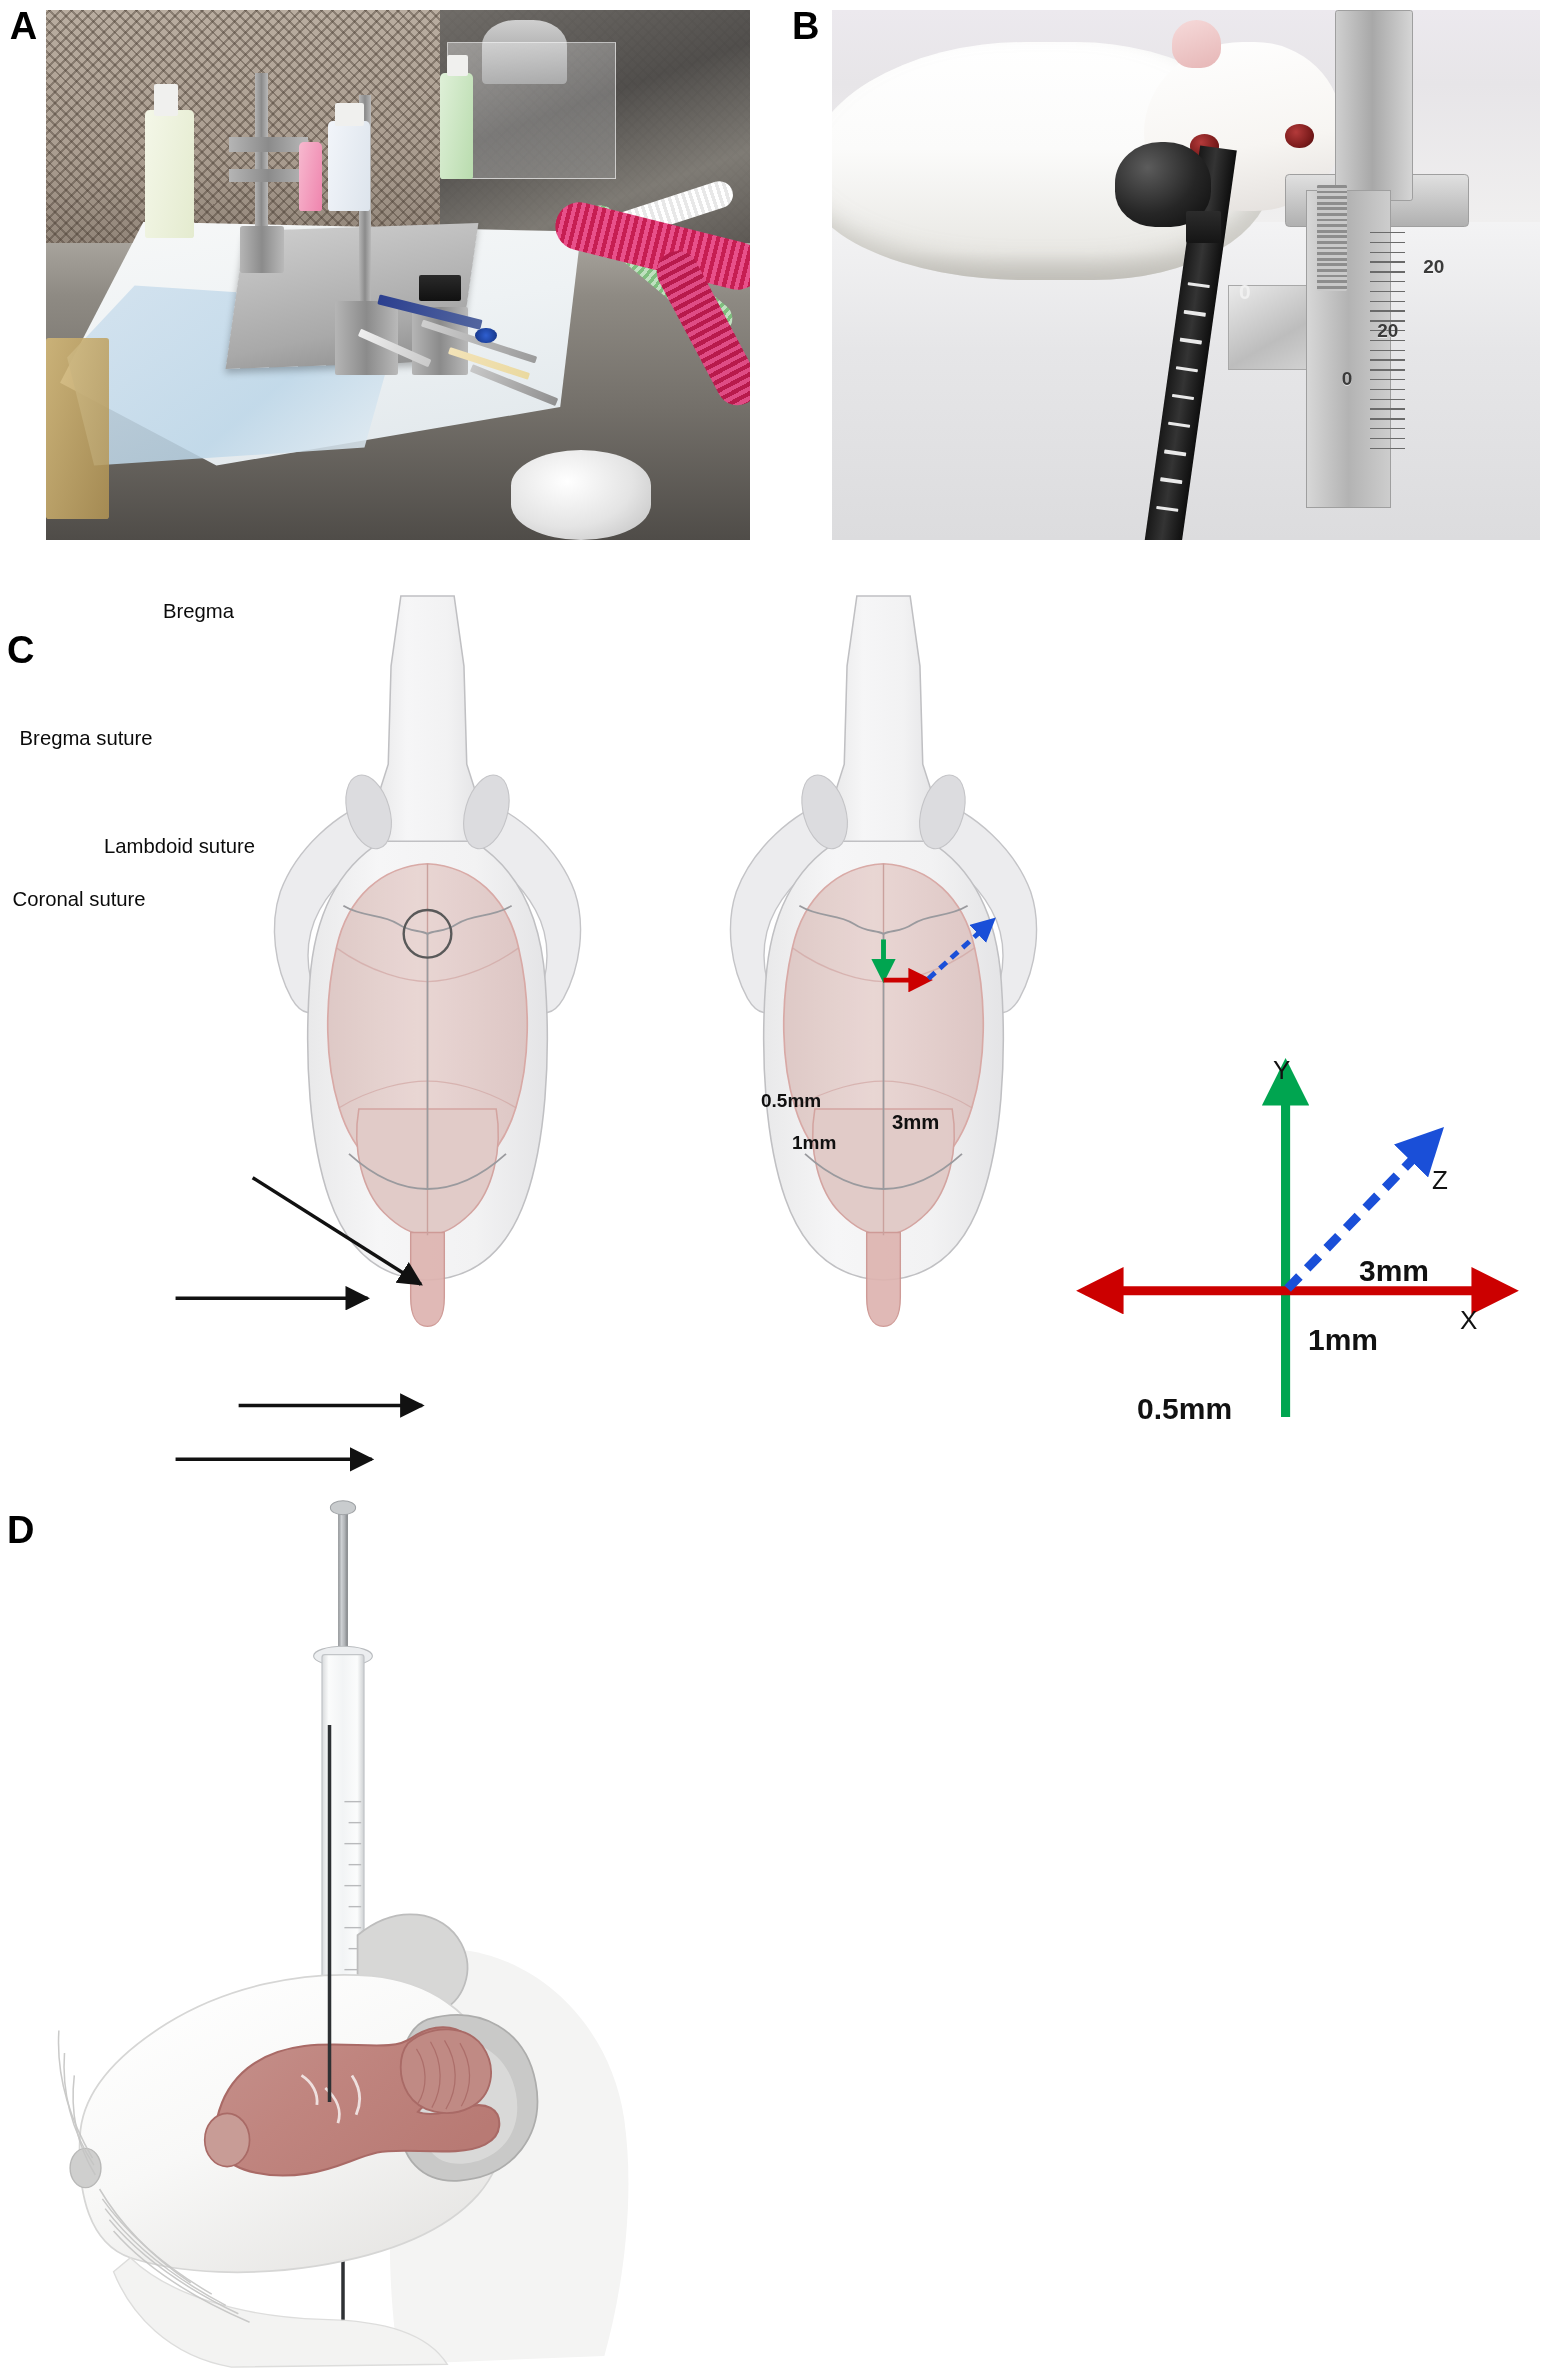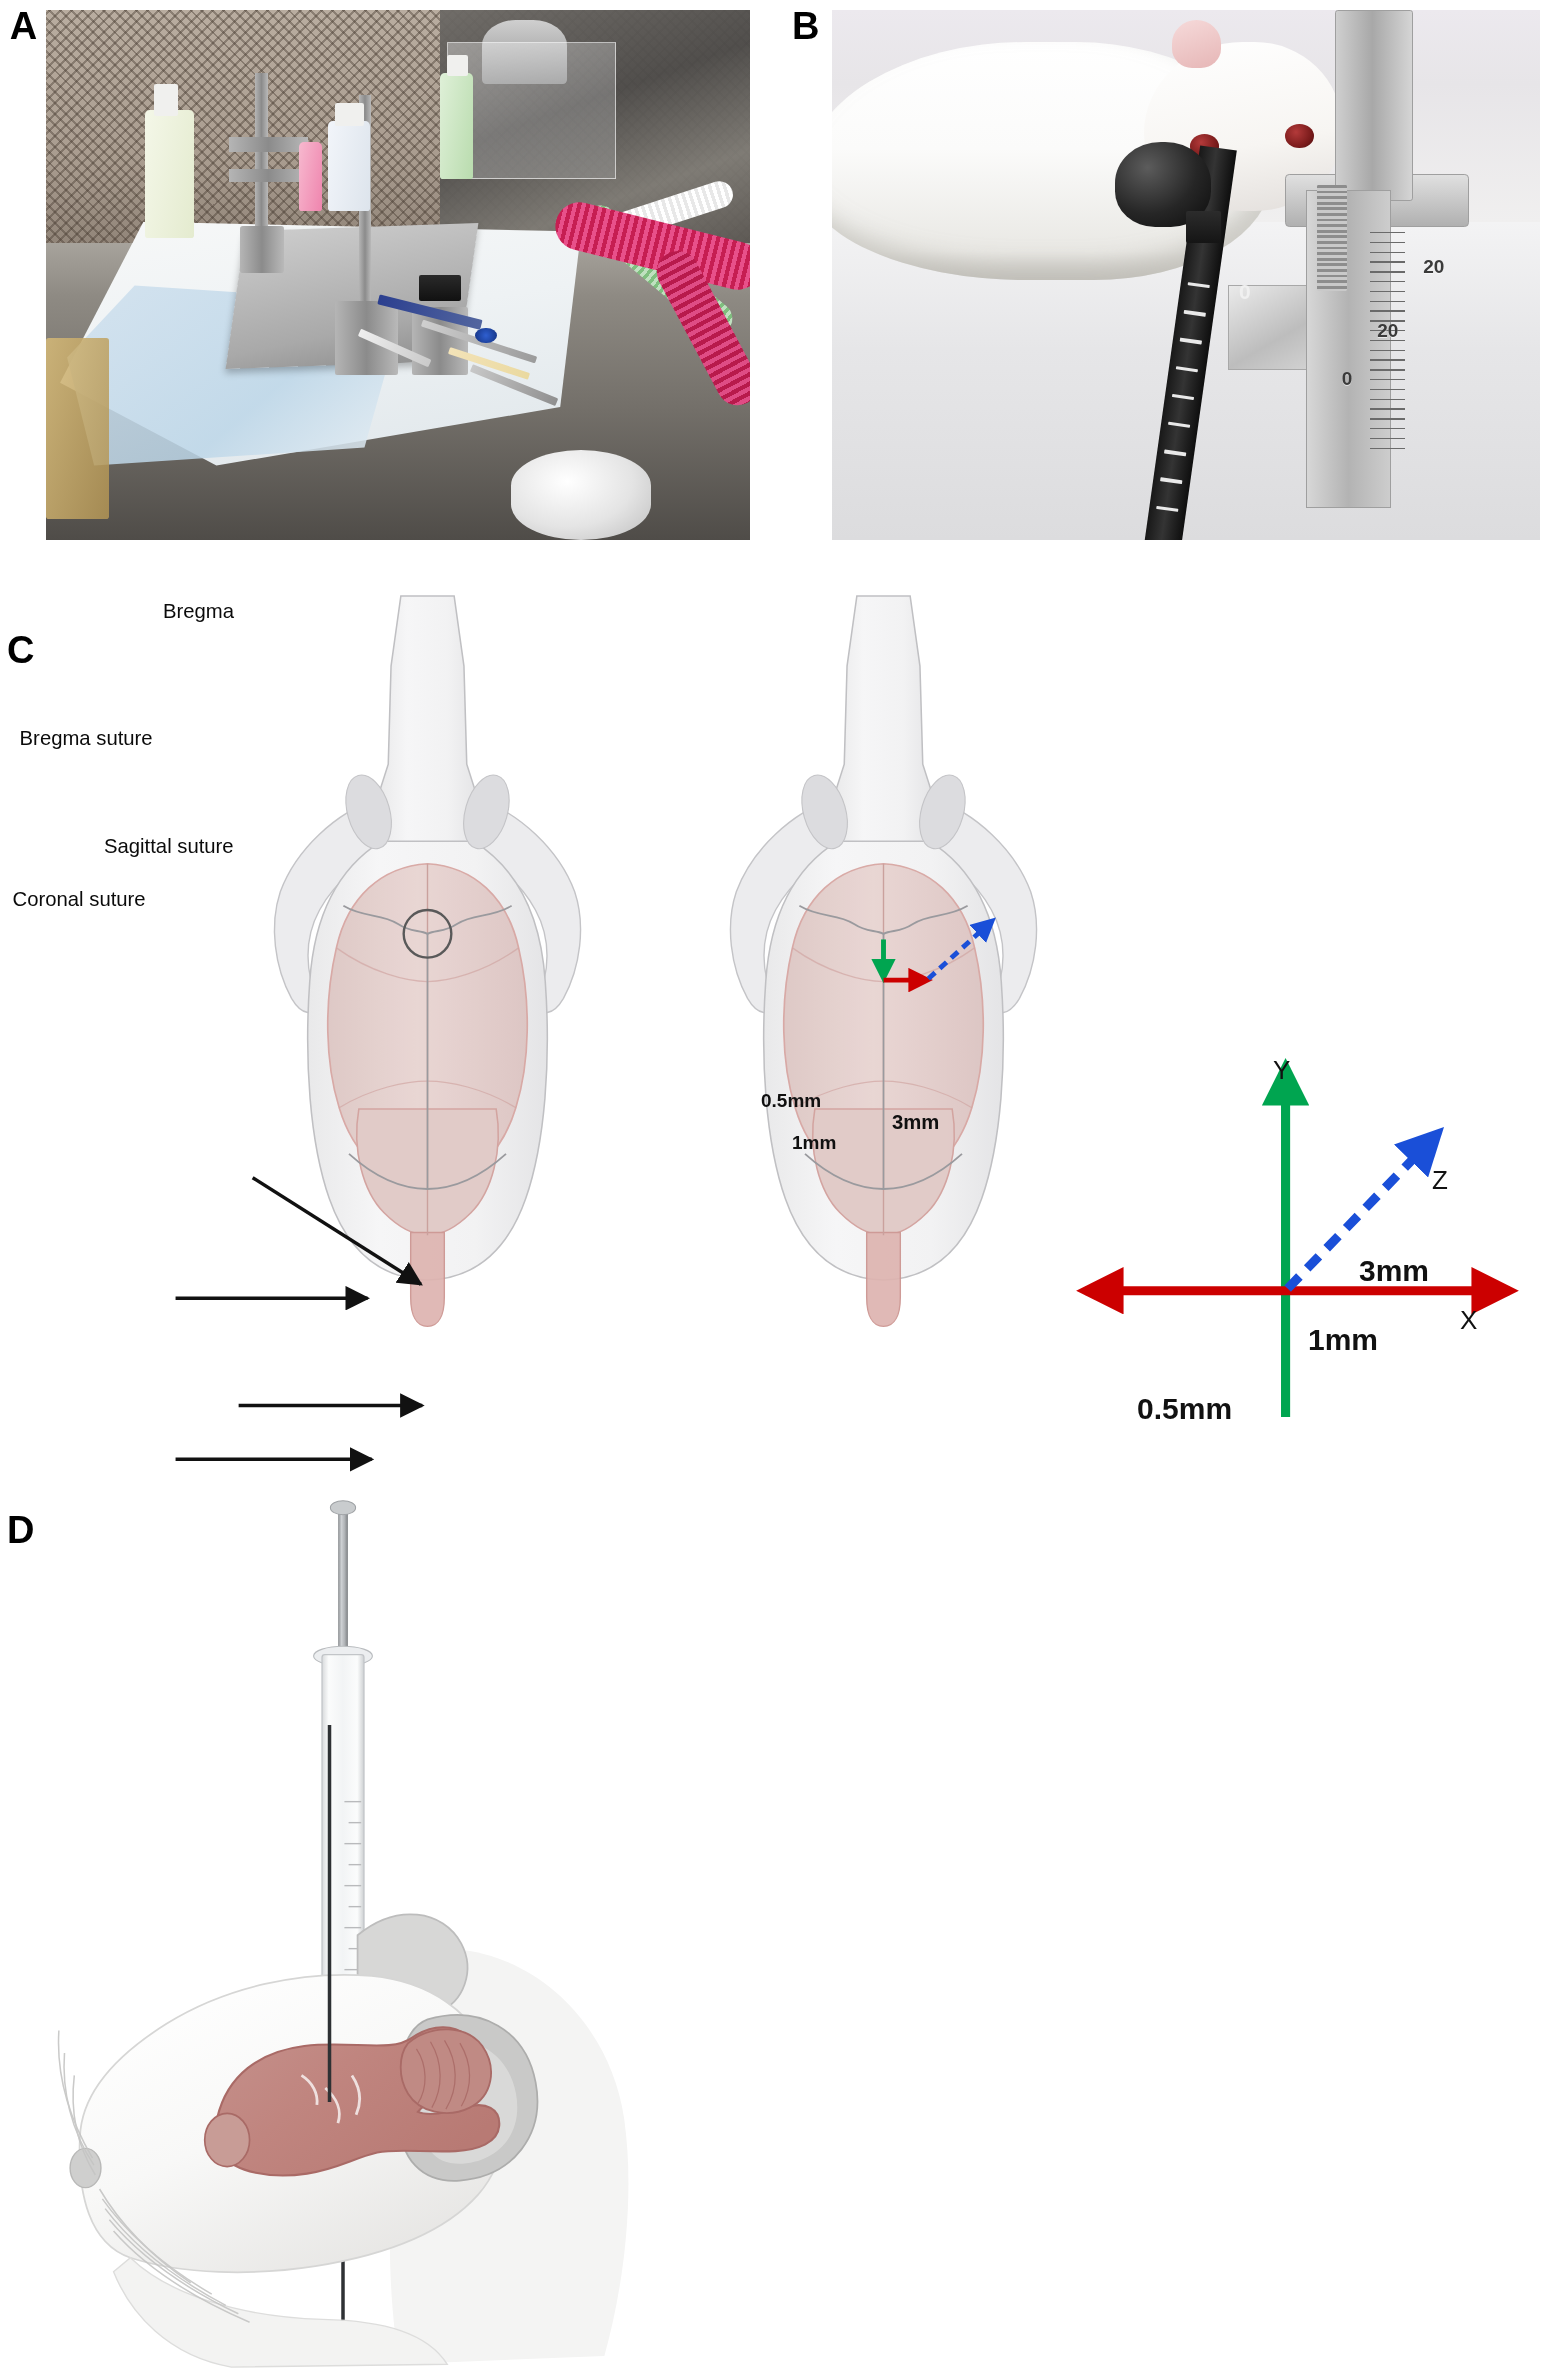--- a/index.html
+++ b/index.html
@@ -524,21 +524,21 @@
         <line x1="8" y1="440" x2="612" y2="440" stroke="#cc0000" stroke-width="13" marker-start="url(#ah-red)" marker-end="url(#ah-red)"></line>
 
         <line x1="296" y1="437" x2="500" y2="226" stroke="#1a4fd8" stroke-width="13" stroke-dasharray="24 16" marker-end="url(#ah-blue)"></line>
       </svg>
     </div>
 
   </div>
 
   <div class="clabel" id="lbl-bregma">Bregma</div>
   <div class="clabel" id="lbl-coronal">Bregma suture</div>
-  <div class="clabel" id="lbl-sagittal">Sagittal suture</div>
+  <div class="clabel" id="lbl-sagittal">Lambdoid suture</div>
   <div class="clabel" id="lbl-lambdoid">Coronal suture</div>
 
   <div class="mmlabel" id="mm-05">0.5mm</div>
   <div class="mmlabel" id="mm-1">1mm</div>
   <div class="mmlabel" id="mm-3">3mm</div>
 
   <div class="axlabel" id="ax-y">Y</div>
   <div class="axlabel" id="ax-x">X</div>
   <div class="axlabel" id="ax-z">Z</div>
   <div class="axlabel" id="ax-3">3mm</div>

